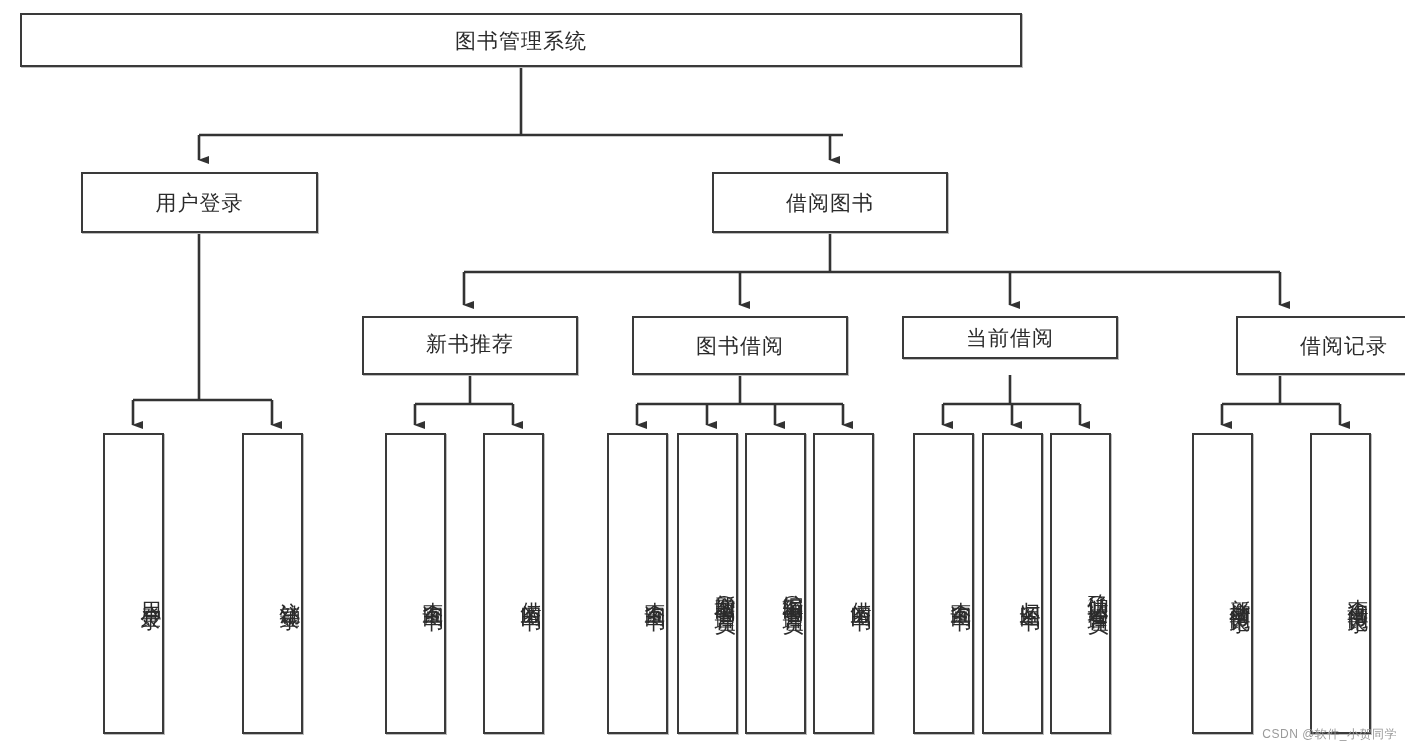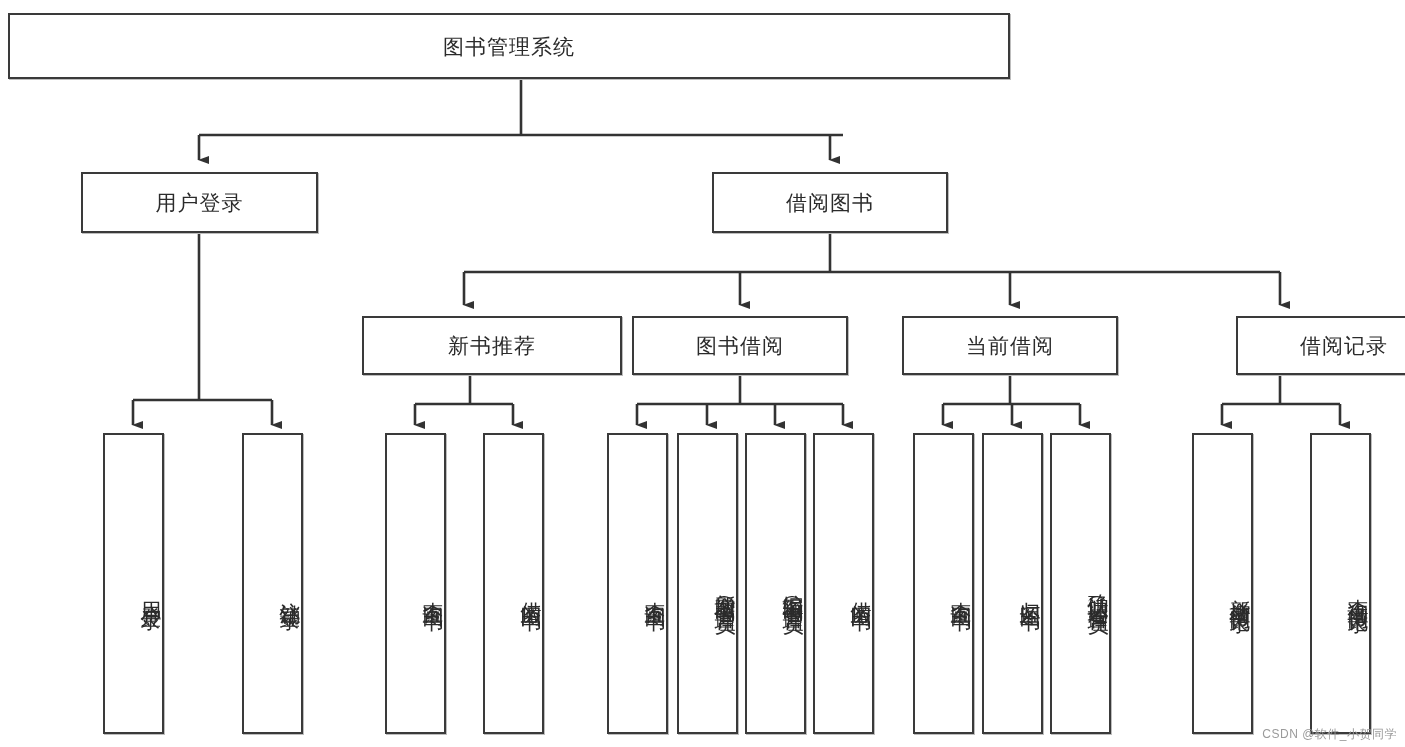--- a/index.html
+++ b/index.html
@@ -109,38 +109,38 @@
       <path d="M1012,404 L1012,425" marker-end="url(#arw)"></path>
       <path d="M1080,404 L1080,425" marker-end="url(#arw)"></path>
 
       <path d="M1280,375 L1280,404"></path>
       <path d="M1222,404 L1340,404"></path>
       <path d="M1222,404 L1222,425" marker-end="url(#arw)"></path>
       <path d="M1340,404 L1340,425" marker-end="url(#arw)"></path>
     </g>
   </svg>
 
-  <div class="node horiz" style="left:8px;top:13px;width:1002px;height:66px;">
+  <div class="node horiz" style="left:20px;top:13px;width:1002px;height:54px;">
     <span class="lbl">图书管理系统</span>
   </div>
 
   <div class="node horiz" style="left:81px;top:172px;width:237px;height:61px;">
     <span class="lbl">用户登录</span>
   </div>
   <div class="node horiz" style="left:712px;top:172px;width:236px;height:61px;">
     <span class="lbl">借阅图书</span>
   </div>
 
-  <div class="node horiz" style="left:362px;top:316px;width:260px;height:59px;">
+  <div class="node horiz" style="left:362px;top:316px;width:216px;height:59px;font-family:Liberation Mono, monospace;">
     <span class="lbl">新书推荐</span>
   </div>
   <div class="node horiz" style="left:632px;top:316px;width:216px;height:59px;justify-content:center;">
     <span class="lbl">图书借阅</span>
   </div>
-  <div class="node horiz" style="left:902px;top:316px;width:216px;height:59px;">
+  <div class="node horiz" style="left:902px;top:316px;width:216px;height:43px;">
     <span class="lbl">当前借阅</span>
   </div>
   <div class="node horiz" style="left:1236px;top:316px;width:216px;height:59px;">
     <span class="lbl">借阅记录</span>
   </div>
 
   <div class="node vert" style="left:103px;top:433px;width:61px;height:301px;">
     <span class="lbl">用户登录</span>
   </div>
   <div class="node vert" style="left:242px;top:433px;width:61px;height:301px;">

